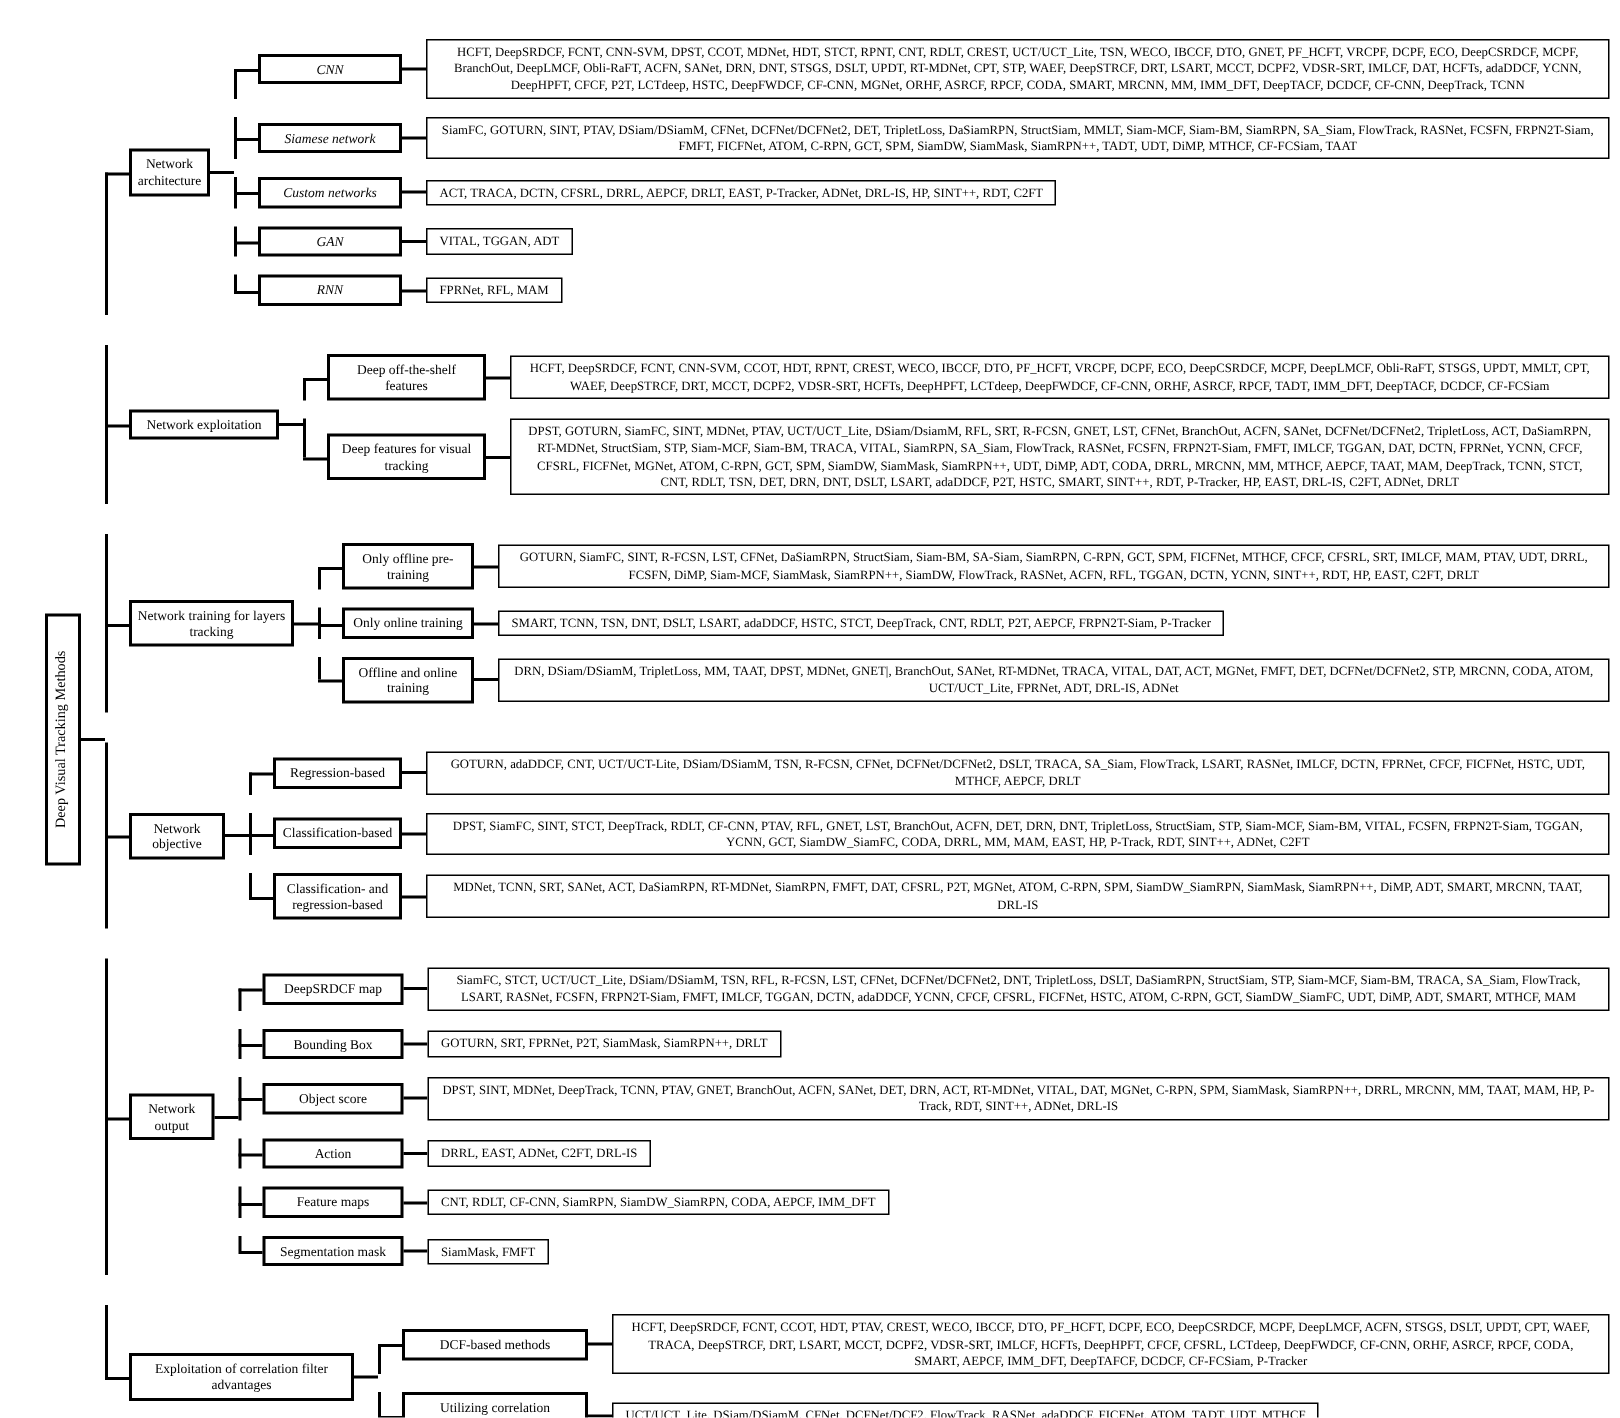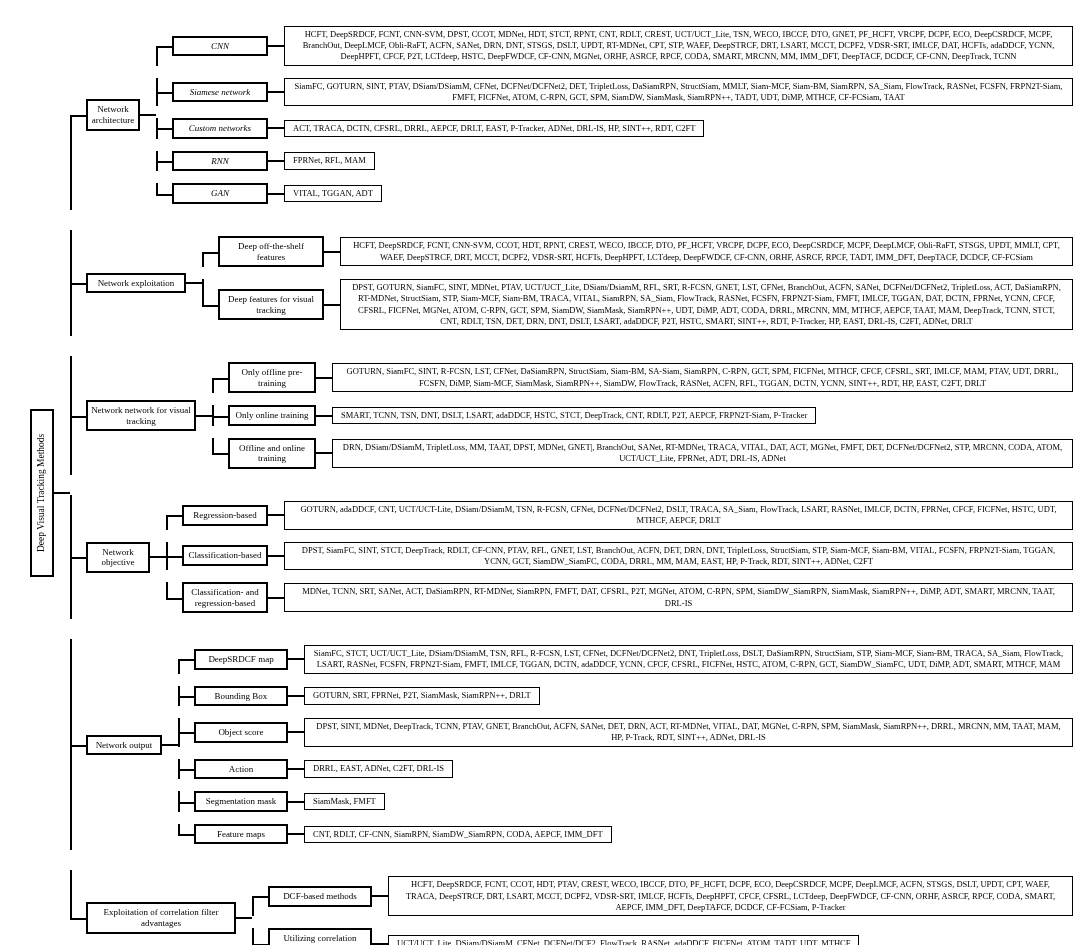--- a/index.html
+++ b/index.html
@@ -46,28 +46,28 @@
     border: 1.5px solid #000; background: #fff;
     font-size: 8.5px; line-height: 1.32; text-align: center;
     padding: 2px 8px; width: fit-content; max-width: 100%; min-width: 70px;
   }
 
   
   .g0 > .group-node { width: 54px; }
   .g1 > .group-node { width: 100px; }
   .g2 > .group-node { width: 110px; }
   .g3 > .group-node { width: 64px; }
-  .g4 > .group-node { width: 76px; }
+  .g4 > .group-node { width: 57px; }
   .g5 > .group-node { width: 150px; }
   .g0 .child-node { width: 96px; font-style: italic; }
   .g1 .child-node { width: 106px; }
   .g2 .child-node { width: 88px; }
   .g3 .child-node { width: 86px; }
   .g4 .child-node { width: 94px; }
-  .g5 .child-node { width: 104px; }
+  .g5 .child-node { width: 124px; }
 </style>
 </head>
 <body>
 
 <div class="tree">
   <div class="node root-node">Deep Visual Tracking Methods</div>
   <div class="conn-h"></div>
   <div class="children">
       <div class="row group-row g0">
         <div class="node group-node">Network architecture</div>
@@ -88,31 +88,31 @@
             </div>
           </div>
           <div class="row leaf-row">
             <div class="node child-node">Custom networks</div>
             <div class="conn-h"></div>
             <div class="leaf-wrap">
               <div class="leaf">ACT, TRACA, DCTN, CFSRL, DRRL, AEPCF, DRLT, EAST, P-Tracker, ADNet, DRL-IS, HP, SINT++, RDT, C2FT</div>
             </div>
           </div>
           <div class="row leaf-row">
+            <div class="node child-node">GAN</div>
+            <div class="conn-h"></div>
+            <div class="leaf-wrap">
+              <div class="leaf">VITAL, TGGAN, ADT</div>
+            </div>
+          </div>
+          <div class="row leaf-row">
             <div class="node child-node">RNN</div>
             <div class="conn-h"></div>
             <div class="leaf-wrap">
               <div class="leaf">FPRNet, RFL, MAM</div>
-            </div>
-          </div>
-          <div class="row leaf-row">
-            <div class="node child-node">GAN</div>
-            <div class="conn-h"></div>
-            <div class="leaf-wrap">
-              <div class="leaf">VITAL, TGGAN, ADT</div>
             </div>
           </div>
         </div>
       </div>
       <div class="row group-row g1">
         <div class="node group-node">Network exploitation</div>
         <div class="conn-h"></div>
         <div class="children">
           <div class="row leaf-row">
             <div class="node child-node">Deep off-the-shelf features</div>
@@ -124,21 +124,21 @@
           <div class="row leaf-row">
             <div class="node child-node">Deep features for visual tracking</div>
             <div class="conn-h"></div>
             <div class="leaf-wrap">
               <div class="leaf">DPST, GOTURN, SiamFC, SINT, MDNet, PTAV, UCT/UCT_Lite, DSiam/DsiamM, RFL, SRT, R-FCSN, GNET, LST, CFNet, BranchOut, ACFN, SANet, DCFNet/DCFNet2, TripletLoss, ACT, DaSiamRPN, RT-MDNet, StructSiam, STP, Siam-MCF, Siam-BM, TRACA, VITAL, SiamRPN, SA_Siam, FlowTrack, RASNet, FCSFN, FRPN2T-Siam, FMFT, IMLCF, TGGAN, DAT, DCTN, FPRNet, YCNN, CFCF, CFSRL, FICFNet, MGNet, ATOM, C-RPN, GCT, SPM, SiamDW, SiamMask, SiamRPN++, UDT, DiMP, ADT, CODA, DRRL, MRCNN, MM, MTHCF, AEPCF, TAAT, MAM, DeepTrack, TCNN, STCT, CNT, RDLT, TSN, DET, DRN, DNT, DSLT, LSART, adaDDCF, P2T, HSTC, SMART, SINT++, RDT, P-Tracker, HP, EAST, DRL-IS, C2FT, ADNet, DRLT</div>
             </div>
           </div>
         </div>
       </div>
       <div class="row group-row g2">
-        <div class="node group-node">Network network for visual tracking</div>
+        <div class="node group-node">Network training for layers tracking</div>
         <div class="conn-h"></div>
         <div class="children">
           <div class="row leaf-row">
             <div class="node child-node">Only offline pre-training</div>
             <div class="conn-h"></div>
             <div class="leaf-wrap">
               <div class="leaf">GOTURN, SiamFC, SINT, R-FCSN, LST, CFNet, DaSiamRPN, StructSiam, Siam-BM, SA-Siam, SiamRPN, C-RPN, GCT, SPM, FICFNet, MTHCF, CFCF, CFSRL, SRT, IMLCF, MAM, PTAV, UDT, DRRL, FCSFN, DiMP, Siam-MCF, SiamMask, SiamRPN++, SiamDW, FlowTrack, RASNet, ACFN, RFL, TGGAN, DCTN, YCNN, SINT++, RDT, HP, EAST, C2FT, DRLT</div>
             </div>
           </div>
           <div class="row leaf-row">
@@ -210,31 +210,31 @@
             </div>
           </div>
           <div class="row leaf-row">
             <div class="node child-node">Action</div>
             <div class="conn-h"></div>
             <div class="leaf-wrap">
               <div class="leaf">DRRL, EAST, ADNet, C2FT, DRL-IS</div>
             </div>
           </div>
           <div class="row leaf-row">
+            <div class="node child-node">Feature maps</div>
+            <div class="conn-h"></div>
+            <div class="leaf-wrap">
+              <div class="leaf">CNT, RDLT, CF-CNN, SiamRPN, SiamDW_SiamRPN, CODA, AEPCF, IMM_DFT</div>
+            </div>
+          </div>
+          <div class="row leaf-row">
             <div class="node child-node">Segmentation mask</div>
             <div class="conn-h"></div>
             <div class="leaf-wrap">
               <div class="leaf">SiamMask, FMFT</div>
-            </div>
-          </div>
-          <div class="row leaf-row">
-            <div class="node child-node">Feature maps</div>
-            <div class="conn-h"></div>
-            <div class="leaf-wrap">
-              <div class="leaf">CNT, RDLT, CF-CNN, SiamRPN, SiamDW_SiamRPN, CODA, AEPCF, IMM_DFT</div>
             </div>
           </div>
         </div>
       </div>
       <div class="row group-row g5">
         <div class="node group-node">Exploitation of correlation filter advantages</div>
         <div class="conn-h"></div>
         <div class="children">
           <div class="row leaf-row">
             <div class="node child-node">DCF-based methods</div>

